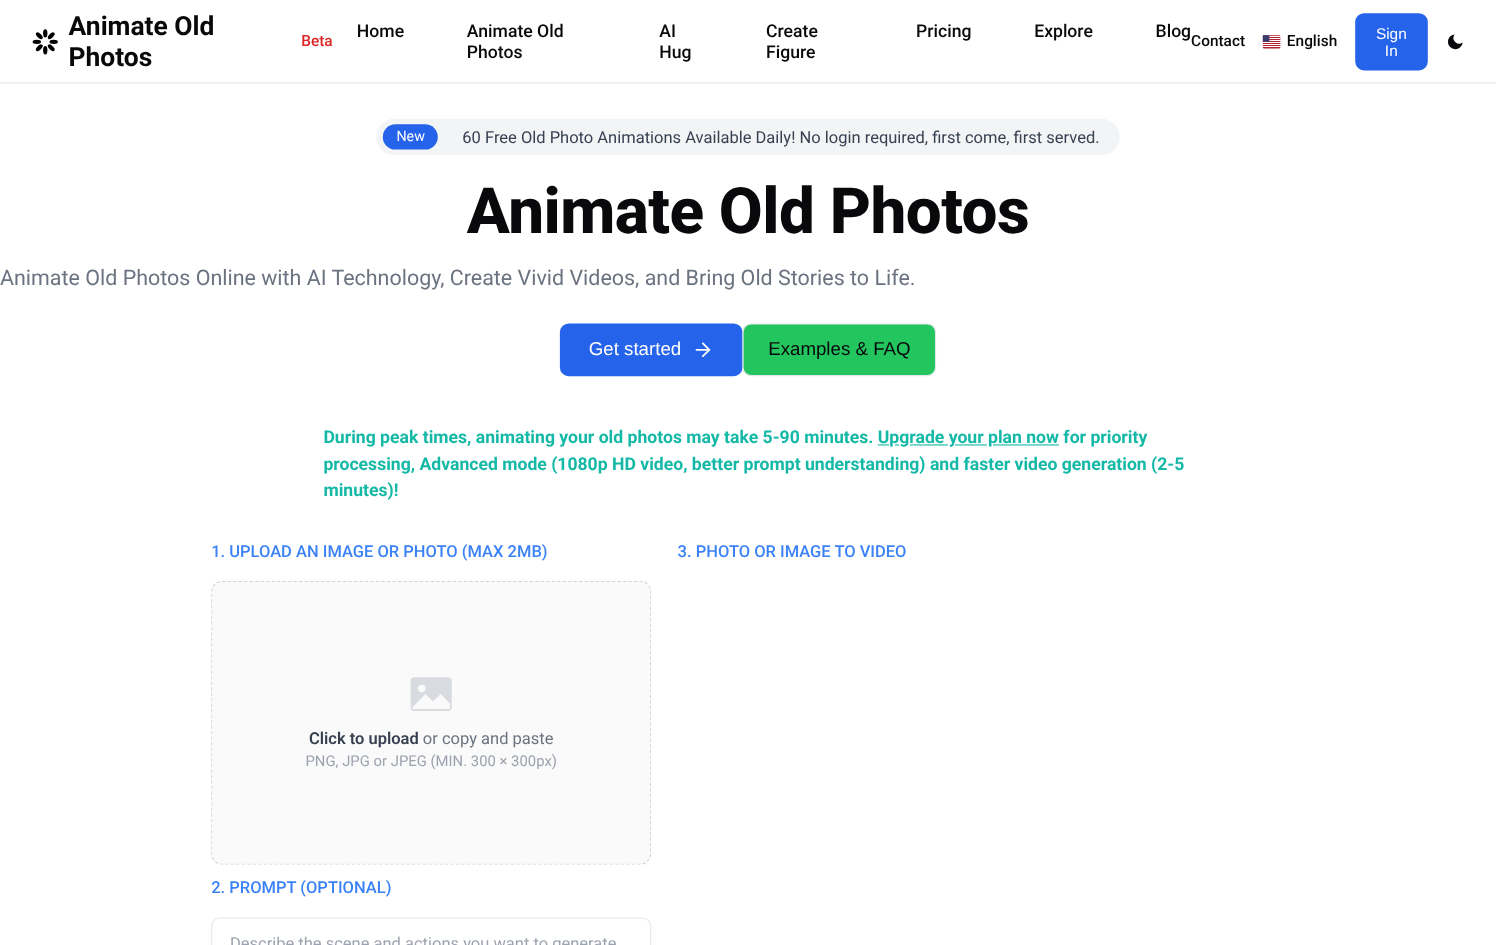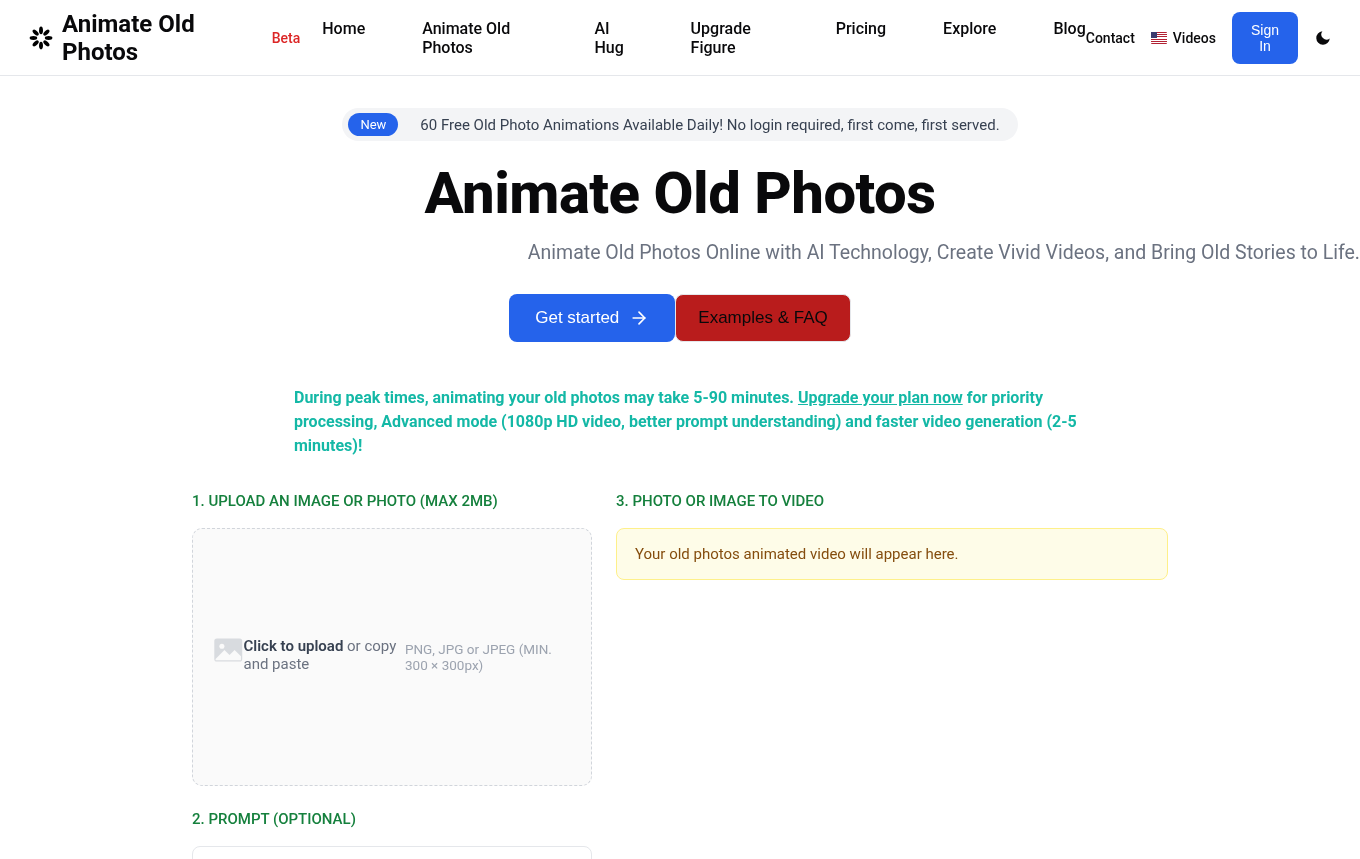--- a/index.html
+++ b/index.html
@@ -172,21 +172,21 @@
       font-weight: 800;
       text-align: center;
       color: #09090b;
       margin-bottom: 14px;
       letter-spacing: -0.5px;
     }
     
     .hero-subtitle {
       font-size: 19.5px;
       color: #6b7280;
-      text-align: right;
+      text-align: left;
       margin-bottom: 30px;
     }
     
     .cta-row {
       display: flex;
       justify-content: center;
       margin-bottom: 44px;
     }
     
     .btn-primary {
@@ -197,21 +197,21 @@
       color: white;
       font-size: 17px;
       font-weight: 500;
       padding: 13px 26px;
       border: none;
       border-radius: 8px;
       cursor: pointer;
     }
     
     .btn-secondary {
-      background: #b91c1c;
+      background: #22c55e;
       color: #09090b;
       font-size: 17px;
       font-weight: 500;
       padding: 13px 22px;
       border: 1px solid #e5e7eb;
       border-radius: 8px;
       cursor: pointer;
     }
     
     .notice {
@@ -243,34 +243,35 @@
       flex-shrink: 0;
     }
     
     .col-right {
       flex: 1;
     }
     
     .section-label {
       font-size: 15px;
       font-weight: 500;
-      color: #15803d;
+      color: #3b82f6;
       margin-bottom: 18px;
       text-transform: uppercase;
     }
     
     .upload-box {
       border: 1px dashed #d1d5db;
       border-radius: 10px;
       padding: 54px 20px;
       display: flex;
+      flex-direction: column;
       align-items: center;
       justify-content: center;
       cursor: pointer;
-      margin-bottom: 24px;
+      margin-bottom: 12px;
       background: #fafafa;
       min-height: 258px;
     }
     
     .upload-icon {
       width: 42px;
       height: 34px;
       margin-bottom: 14px;
       opacity: 0.35;
     }
@@ -332,31 +333,31 @@
         <ellipse cx="0" cy="-7" rx="1.8" ry="3.5" fill="#000" transform="rotate(270)"></ellipse>
         <ellipse cx="0" cy="-7" rx="1.8" ry="3.5" fill="#000" transform="rotate(315)"></ellipse>
       </g>
     </svg>
     <span class="logo-text">Animate Old Photos</span>
     <span class="beta-tag">Beta</span>
     <nav class="nav">
       <a class="nav-link">Home</a>
       <a class="nav-link">Animate Old Photos</a>
       <a class="nav-link">AI Hug</a>
-      <a class="nav-link">Upgrade Figure</a>
+      <a class="nav-link">Create Figure</a>
       <a class="nav-link">Pricing</a>
       <a class="nav-link">Explore</a>
       <a class="nav-link">Blog</a>
     </nav>
   </div>
   <div class="header-right">
     <span class="contact-link">Contact</span>
     <div class="lang-select">
       <span class="flag-icon"></span>
-      <span>Videos</span>
+      <span>English</span>
     </div>
     <button class="sign-in-btn">Sign In</button>
     <div class="theme-btn">
       <svg width="18" height="18" viewBox="0 0 24 24" fill="#09090b">
         <path d="M21 12.79A9 9 0 1 1 11.21 3 7 7 0 0 0 21 12.79z"></path>
       </svg>
     </div>
   </div>
 </header>
 
@@ -398,16 +399,15 @@
         </div>
         <div class="upload-hint">PNG, JPG or JPEG (MIN. 300 × 300px)</div>
       </div>
       
       <div class="section-label">2. PROMPT (OPTIONAL)</div>
       <textarea class="prompt-textarea" placeholder="Describe the scene and actions you want to generate" style=""></textarea>
     </div>
 
     <div class="col-right">
       <div class="section-label">3. PHOTO OR IMAGE TO VIDEO</div>
-      <div class="result-box">Your old photos animated video will appear here.</div>
     </div>
   </div>
 </main>
 
 </body></html>

